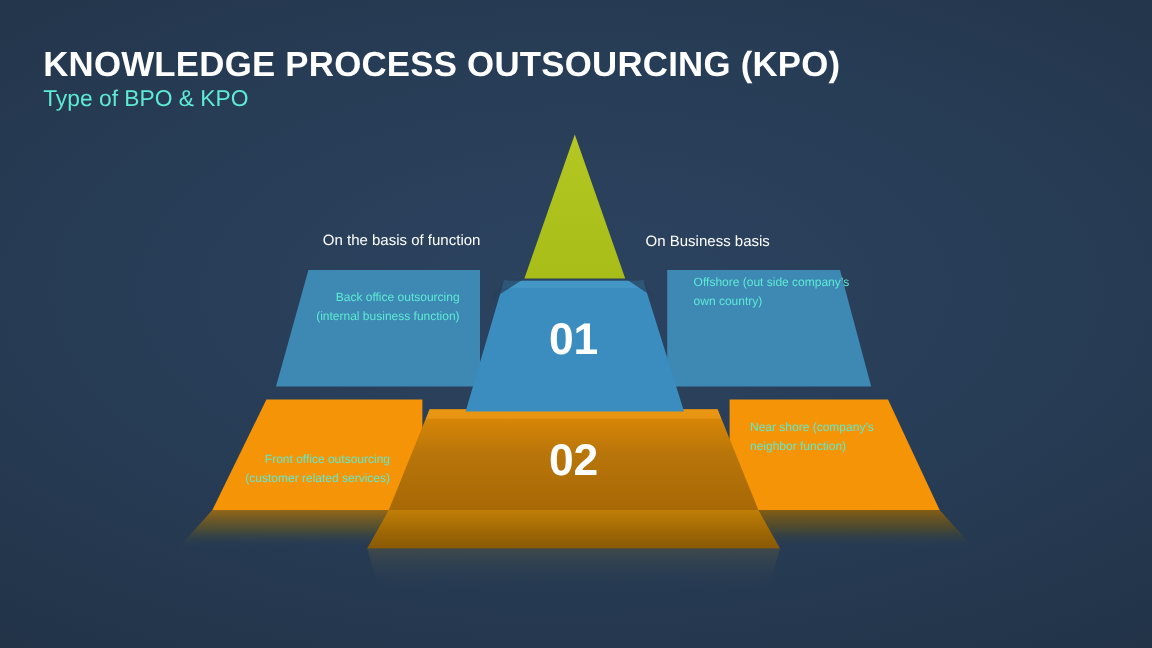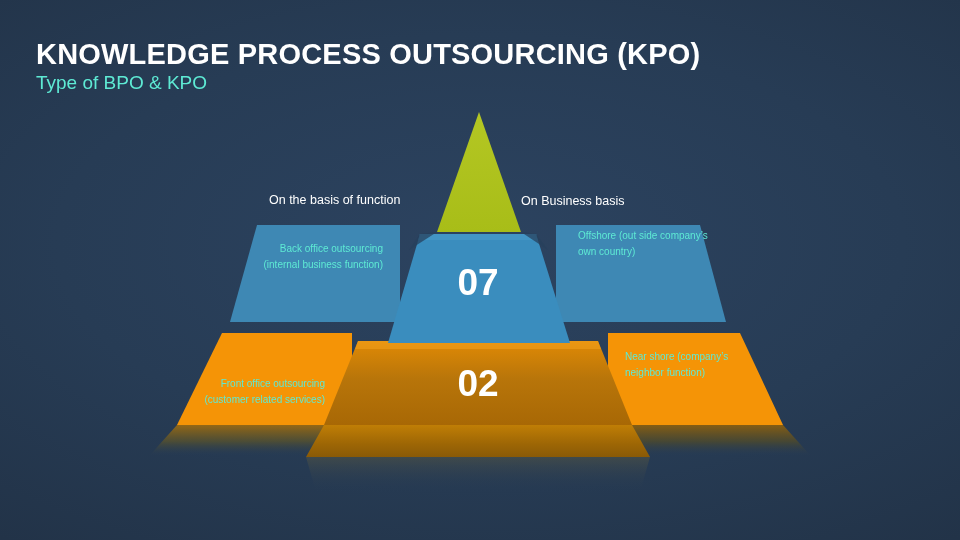--- a/index.html
+++ b/index.html
@@ -24,21 +24,21 @@
     font-size:19px;font-weight:normal;color:#5eead4;
     white-space:nowrap;
     margin-top:12px;
   }
   #diagram{position:absolute;left:0;top:0;width:960px;height:540px;}
   .hdr{
     position:absolute;font-size:12.5px;font-weight:normal;color:#ffffff;
     white-space:nowrap;
   }
   #hdr-left{left:269px;top:193px;}
-  #hdr-right{left:521px;top:194px;}
+  #hdr-right{left:538px;top:194px;}
   .wing-text{
     position:absolute;font-size:10px;line-height:16px;color:#5eead4;
     width:140px;
   }
   #txt-back{left:243px;top:241px;text-align:right;}
   #txt-offshore{left:578px;top:228px;text-align:left;}
   #txt-front{left:185px;top:340px;text-align:right;margin-top:36px;}
   #txt-near{left:625px;top:349px;text-align:left;}
   .tier-num{
     position:absolute;font-size:37px;font-weight:bold;color:#ffffff;
@@ -129,15 +129,15 @@
   </svg>
 
   <div class="hdr" id="hdr-left">On the basis of function</div>
   <div class="hdr" id="hdr-right">On Business basis</div>
 
   <div class="wing-text" id="txt-back">Back office outsourcing (internal business function)</div>
   <div class="wing-text" id="txt-offshore">Offshore (out side company’s own country)</div>
   <div class="wing-text" id="txt-front">Front office outsourcing (customer related services)</div>
   <div class="wing-text" id="txt-near">Near shore (company’s neighbor function)</div>
 
-  <div class="tier-num" id="num-01">07</div>
+  <div class="tier-num" id="num-01">01</div>
   <div class="tier-num" id="num-02">02</div>
 </div>
 
 </body></html>

